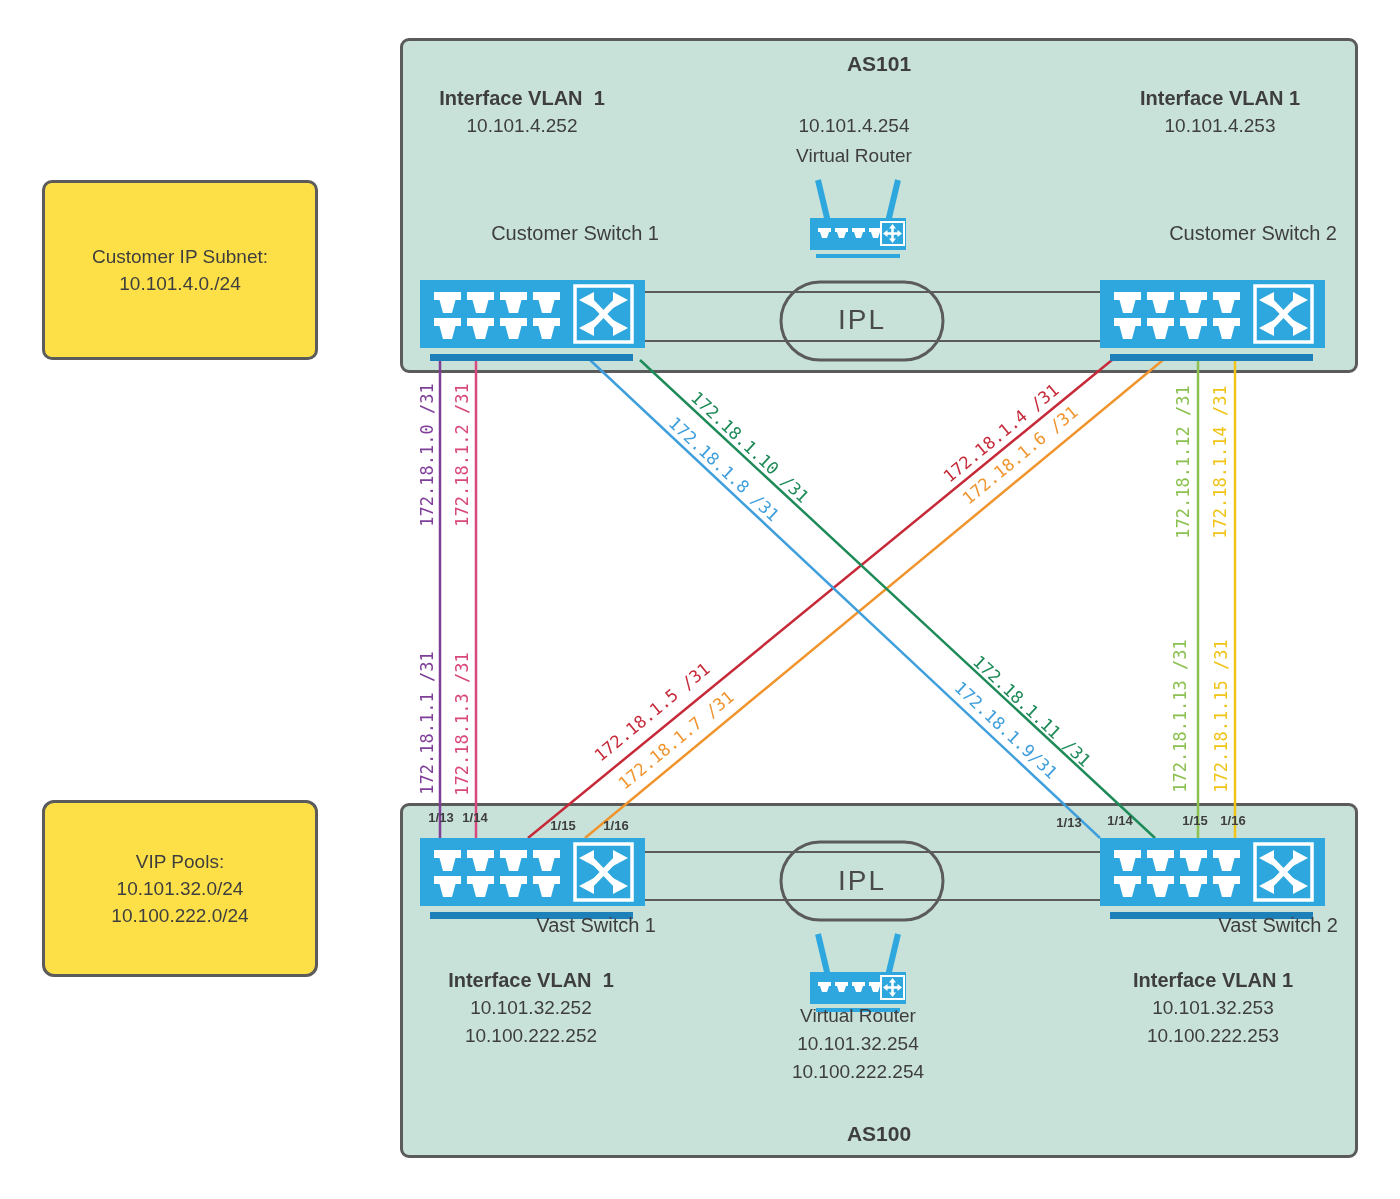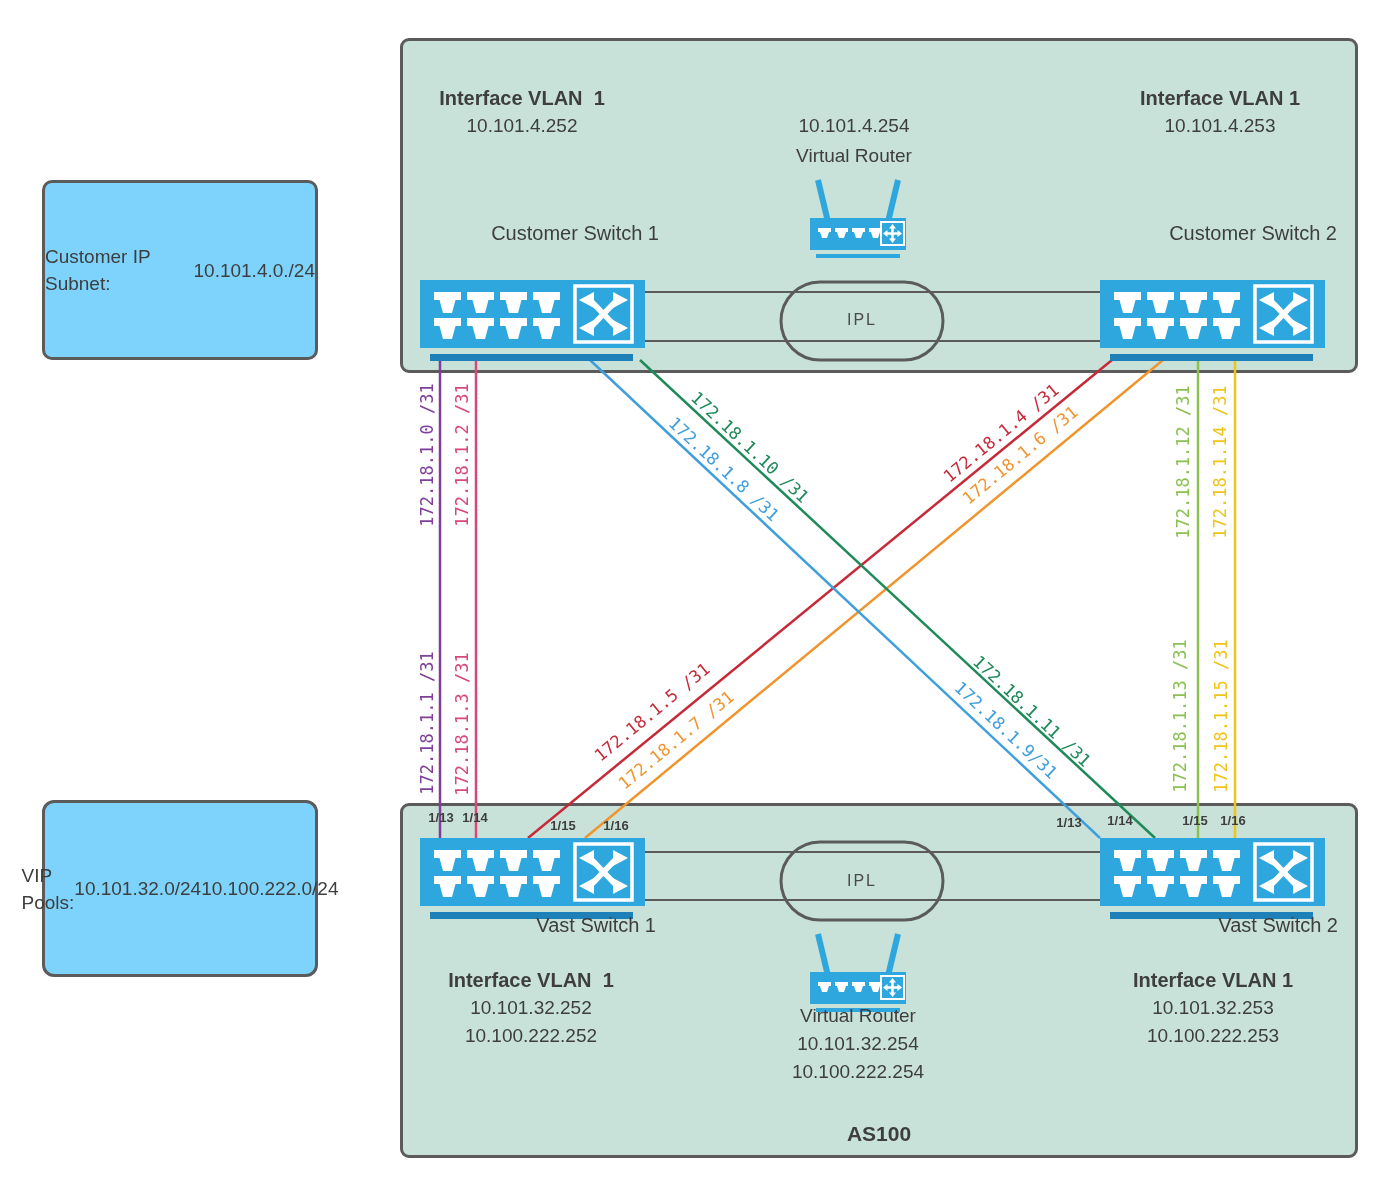--- a/index.html
+++ b/index.html
@@ -1,27 +1,27 @@
 <!DOCTYPE html>
 <html><head>
 <meta charset="utf-8">
 <style>
   html,body{margin:0;padding:0;background:#ffffff;}
   .canvas{position:relative;width:1400px;height:1199px;background:#ffffff;
           font-family:"Liberation Sans", sans-serif;color:#3e3e3e;overflow:hidden;}
   .asbox{position:absolute;background:#c8e2da;border:3px solid #5b5b5b;border-radius:9px;box-sizing:border-box;}
-  .note{position:absolute;background:#7dd3fc;border:3px solid #5b5b5b;border-radius:10px;box-sizing:border-box;
-        display:flex;flex-direction:row;justify-content:center;align-items:center;
+  .note{position:absolute;background:#fde047;border:3px solid #5b5b5b;border-radius:10px;box-sizing:border-box;
+        display:flex;flex-direction:column;justify-content:center;align-items:center;
         font-size:19px;line-height:27px;color:#3e3e3e;}
   .lines-layer{position:absolute;left:0;top:0;pointer-events:none;}
   .txtblock{position:absolute;text-align:center;line-height:28px;font-size:19px;}
   .txtblock .b{font-weight:bold;font-size:20px;white-space:pre;}
   .title{position:absolute;text-align:center;font-weight:bold;font-size:21px;}
   .nodelabel{position:absolute;text-align:right;font-size:20px;}
-  .ipl-text{position:absolute;transform:translate(-50%,-50%);font-size:16px;letter-spacing:2px;color:#4a4a4a;}
+  .ipl-text{position:absolute;transform:translate(-50%,-50%);font-size:28px;letter-spacing:2px;color:#4a4a4a;}
   .link-label{position:absolute;font-family:"DejaVu Sans Mono", monospace;font-size:17px;
               white-space:nowrap;transform:translate(-50%,-50%) rotate(var(--rot));}
   .port-label{position:absolute;transform:translate(-50%,-50%);font-size:13px;font-weight:bold;color:#3e3e3e;}
   .icon{position:absolute;}
 </style>
 </head>
 <body>
 
 <div class="canvas">
 
@@ -251,20 +251,21 @@
       <g fill="#ffffff">
         <polygon points="84.5,48 81,52.5 88,52.5"></polygon>
           <polygon points="84.5,67 81,62.5 88,62.5"></polygon>
         <polygon points="75,57.5 79.5,54 79.5,61"></polygon>
           <polygon points="94,57.5 89.5,54 89.5,61"></polygon>
       </g>
       <rect x="8" y="78" width="84" height="4" fill="#2ea7de"></rect>
     </svg>
   </div>
 
+  <div class="title" style="left:400px;top:52px;width:958px;">AS101</div>
   <div class="txtblock" style="left:397px;top:84px;width:250px;">
     <div class="b">Interface VLAN  1</div>
     <div>10.101.4.252</div>
   </div>
   <div class="txtblock" style="left:1095px;top:84px;width:250px;">
     <div class="b">Interface VLAN 1</div>
     <div>10.101.4.253</div>
   </div>
   <div class="txtblock" style="left:754px;top:111px;width:200px;line-height:30px;">
     <div>10.101.4.254</div>

